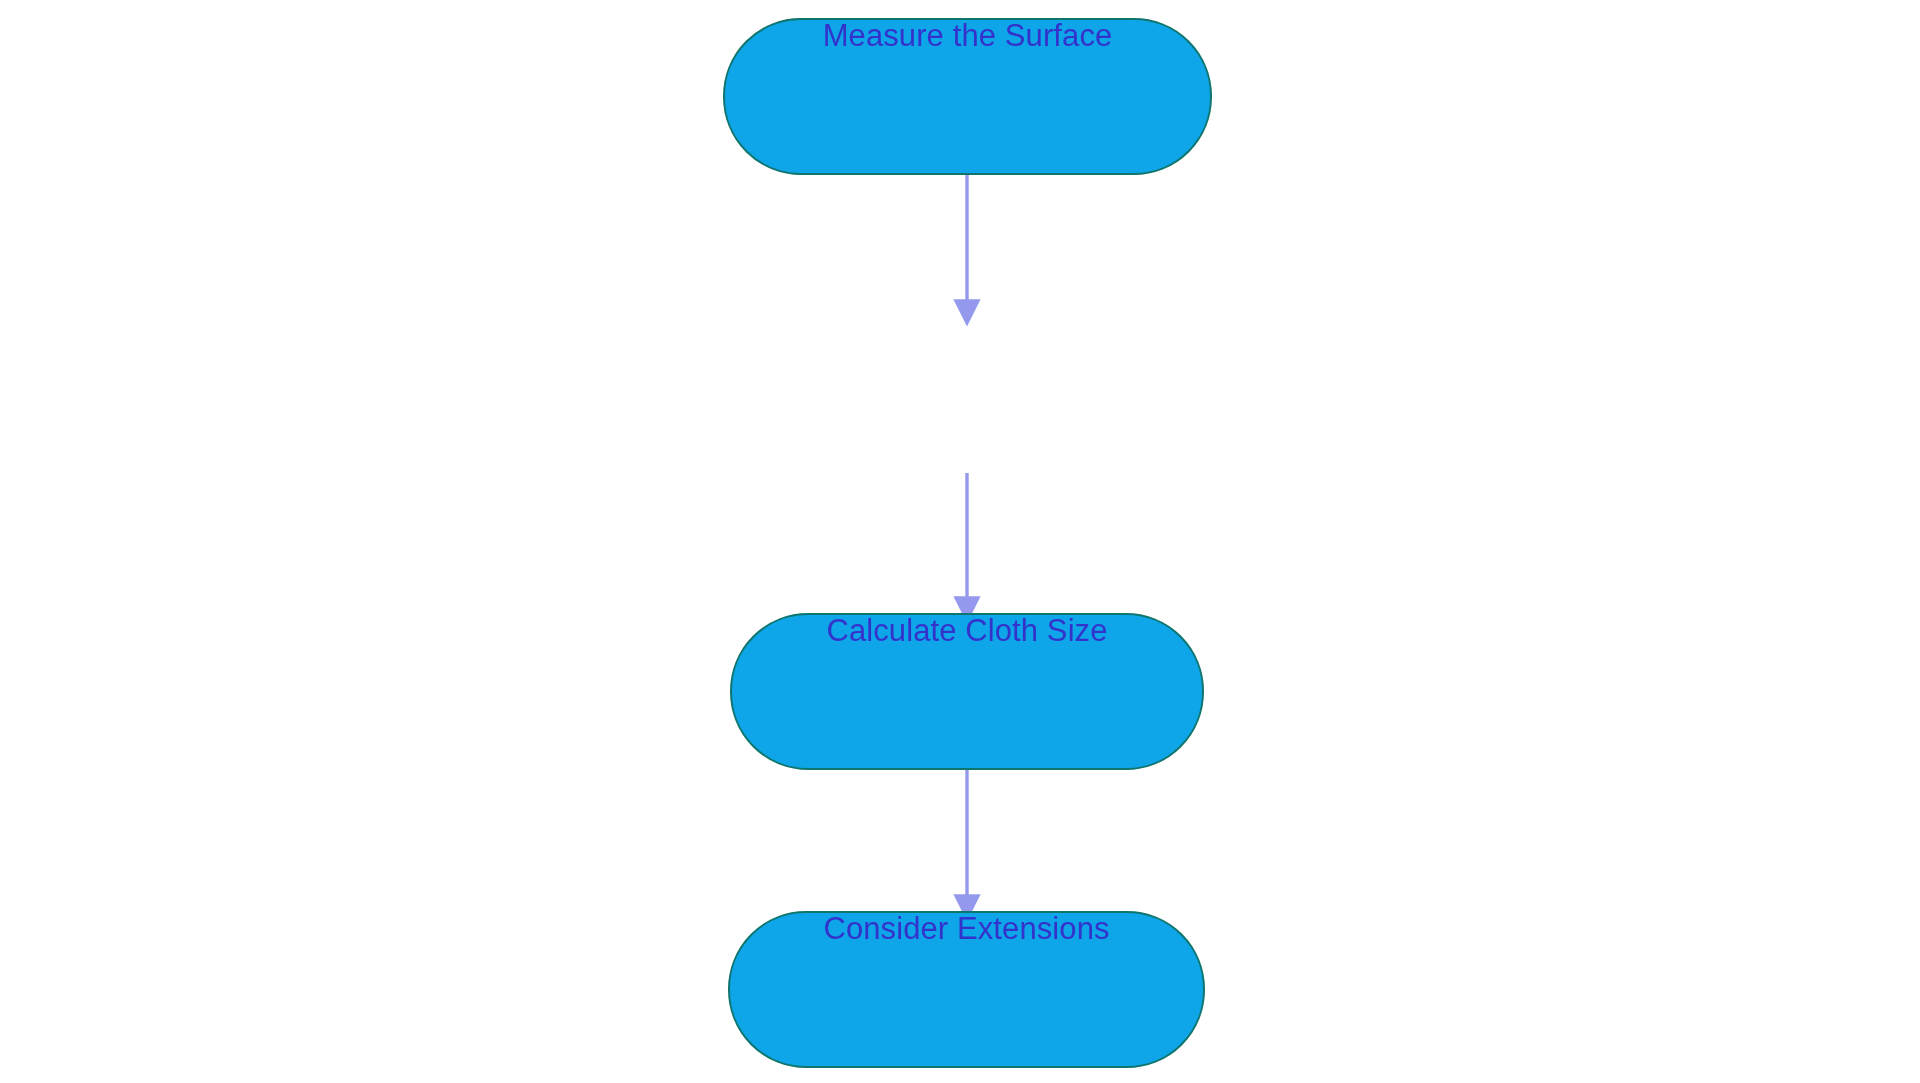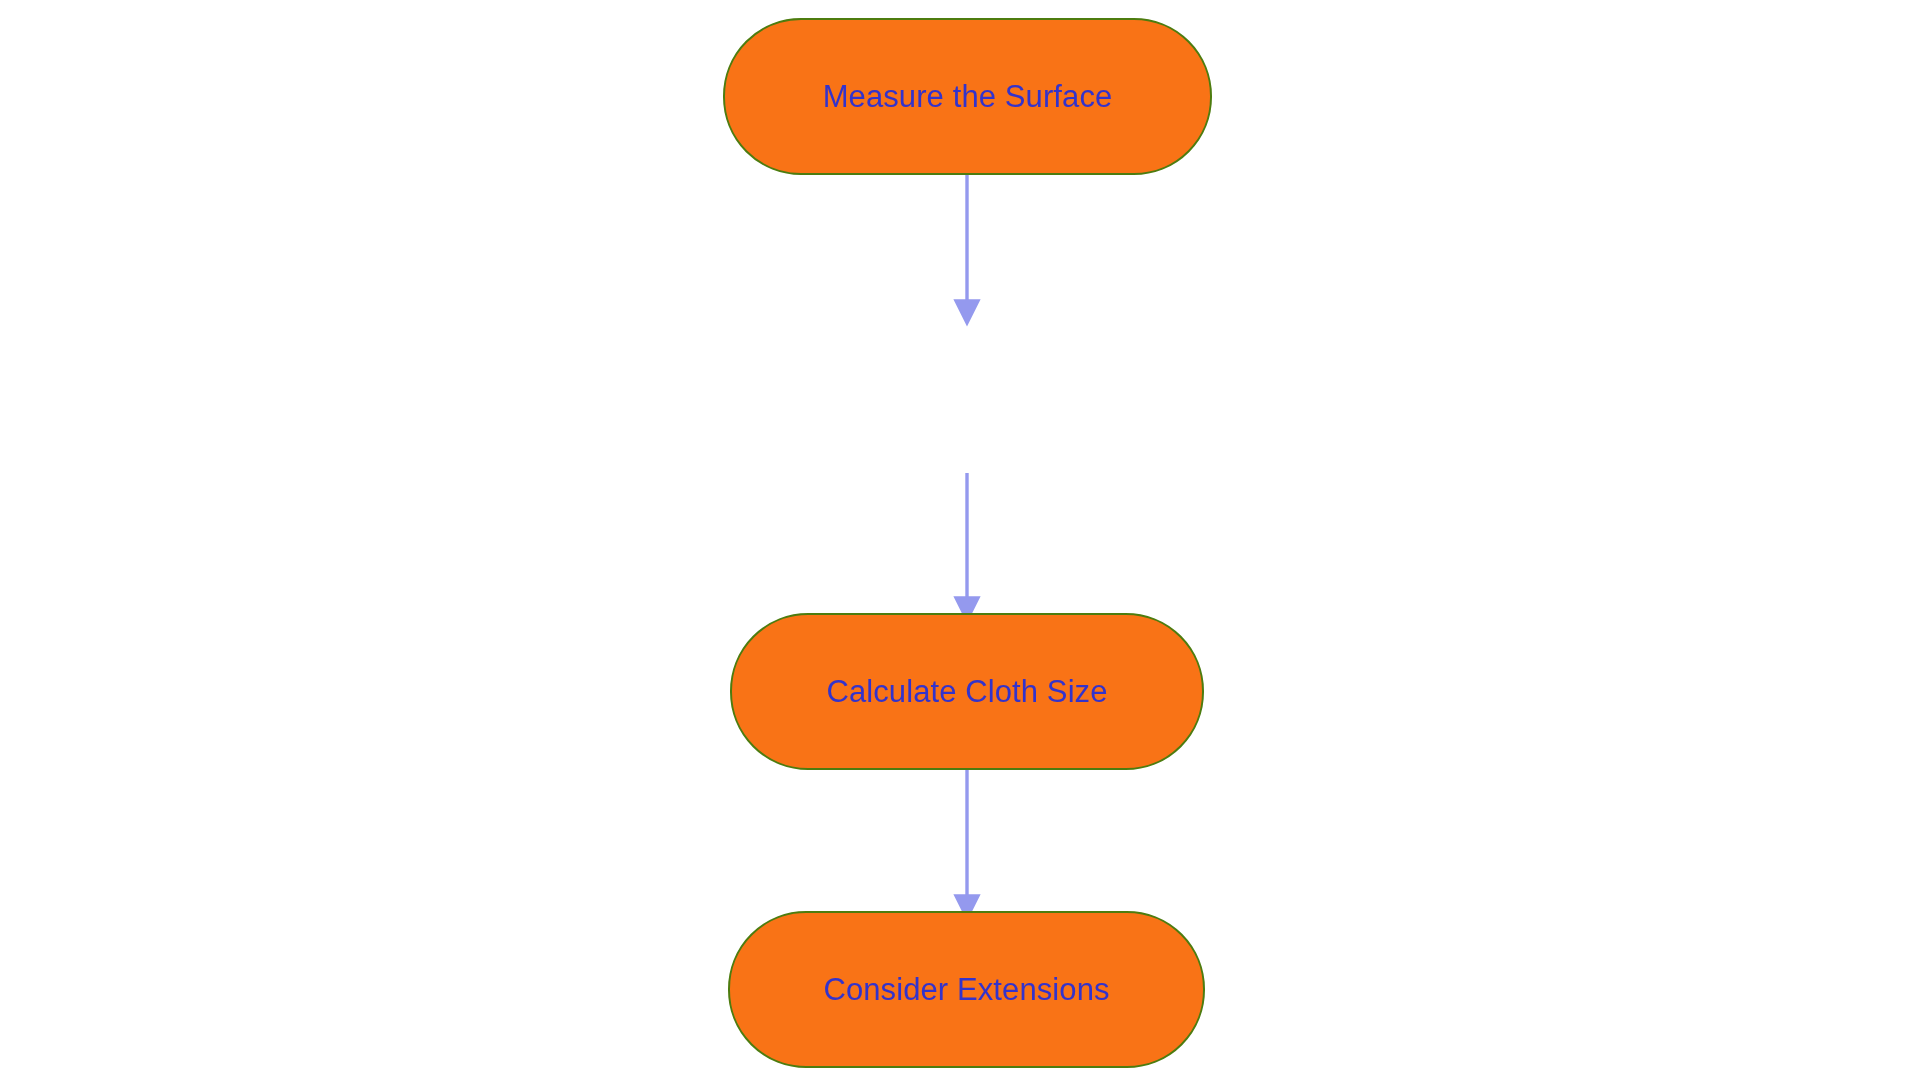--- a/index.html
+++ b/index.html
@@ -37,24 +37,24 @@
     left: 0;
     top: 0;
     width: 1920px;
     height: 1083px;
   }
 
   .flow-node {
     position: absolute;
     box-sizing: border-box;
     display: flex;
-    align-items: center;
+    align-items: flex-start;
     justify-content: center;
-    background: #f97316;
-    border: 2px solid #4d7c0f;
+    background: #0ea5e9;
+    border: 2px solid #0f766e;
     border-radius: 78px;
     -webkit-font-smoothing: antialiased;
   }
 
   .flow-node-label {
     font-family: "Liberation Sans", sans-serif;
     font-size: 31px;
     font-weight: 400;
     color: #3333cc;
     letter-spacing: 0.1px;

